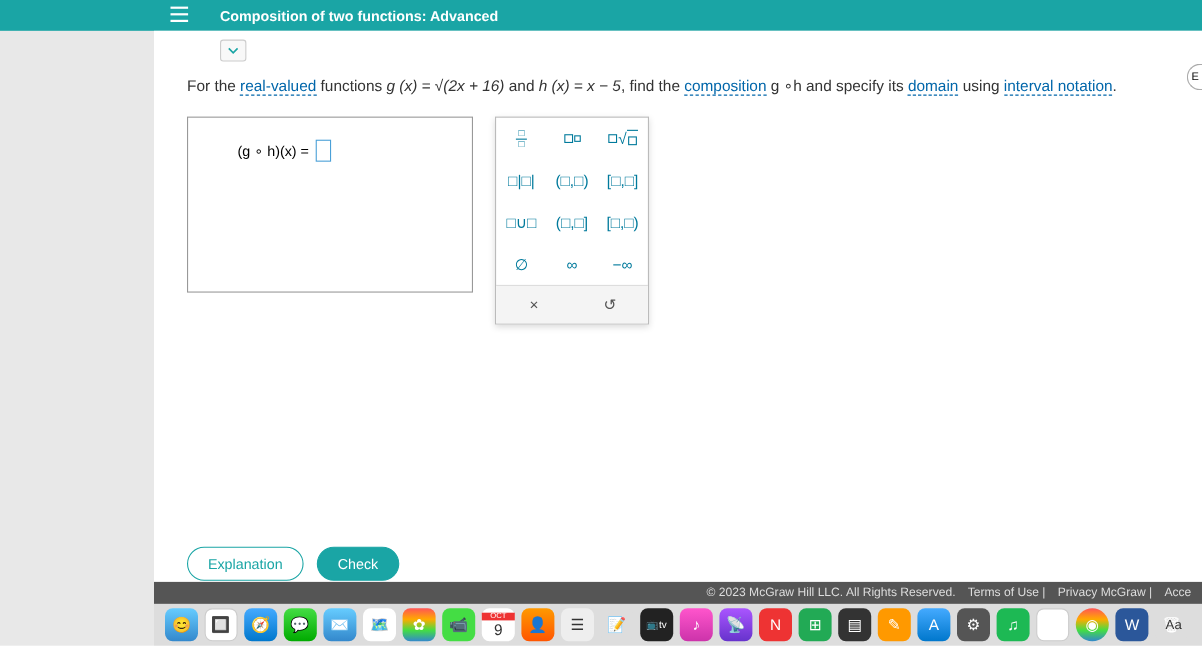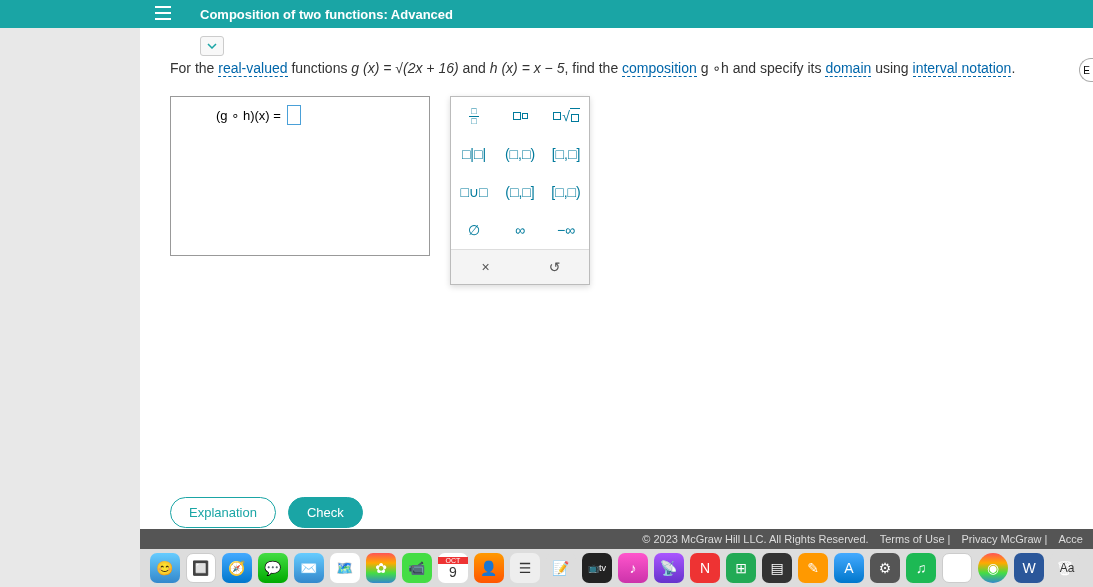--- a/index.html
+++ b/index.html
@@ -59,39 +59,39 @@
     border-radius: 3px;
     background: #f8f8f8;
     display: flex;
     align-items: center;
     justify-content: center;
     cursor: pointer;
     color: #1aa5a5;
     font-size: 12px;
   }
   .problem-text {
-    margin-top: 12px;
+    margin-top: 22px;
     font-size: 14px;
     color: #333;
   }
   .underlined {
     color: #0066aa;
     border-bottom: 1px dashed #0066aa;
     cursor: pointer;
   }
   .work-container {
     display: flex;
     margin-top: 20px;
     gap: 20px;
   }
   .answer-box {
     border: 1px solid #999;
     width: 260px;
     height: 160px;
-    padding: 8px 15px;
+    padding: 20px 15px;
     font-size: 13px;
   }
   .answer-line {
     display: flex;
     align-items: center;
     gap: 6px;
     margin-bottom: 50px;
     padding-left: 30px;
   }
   .answer-line2 {

